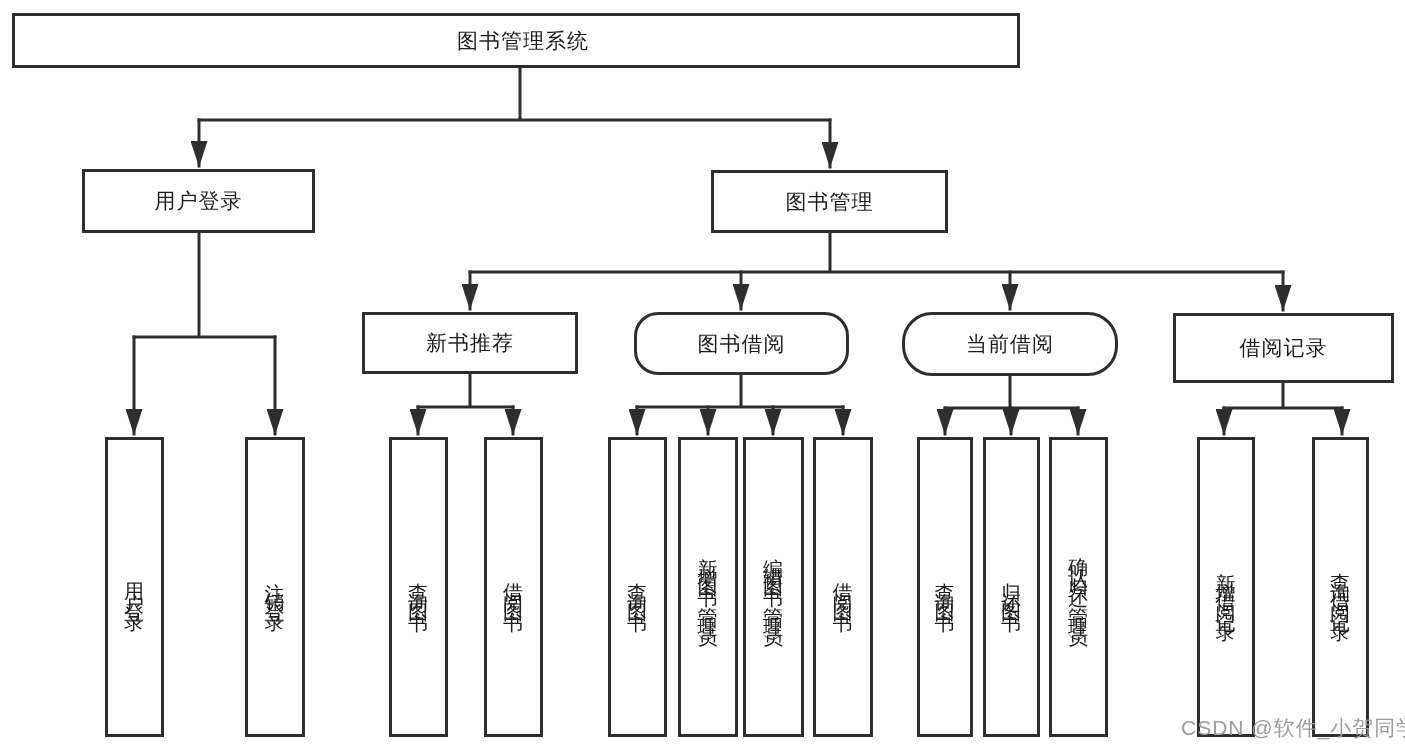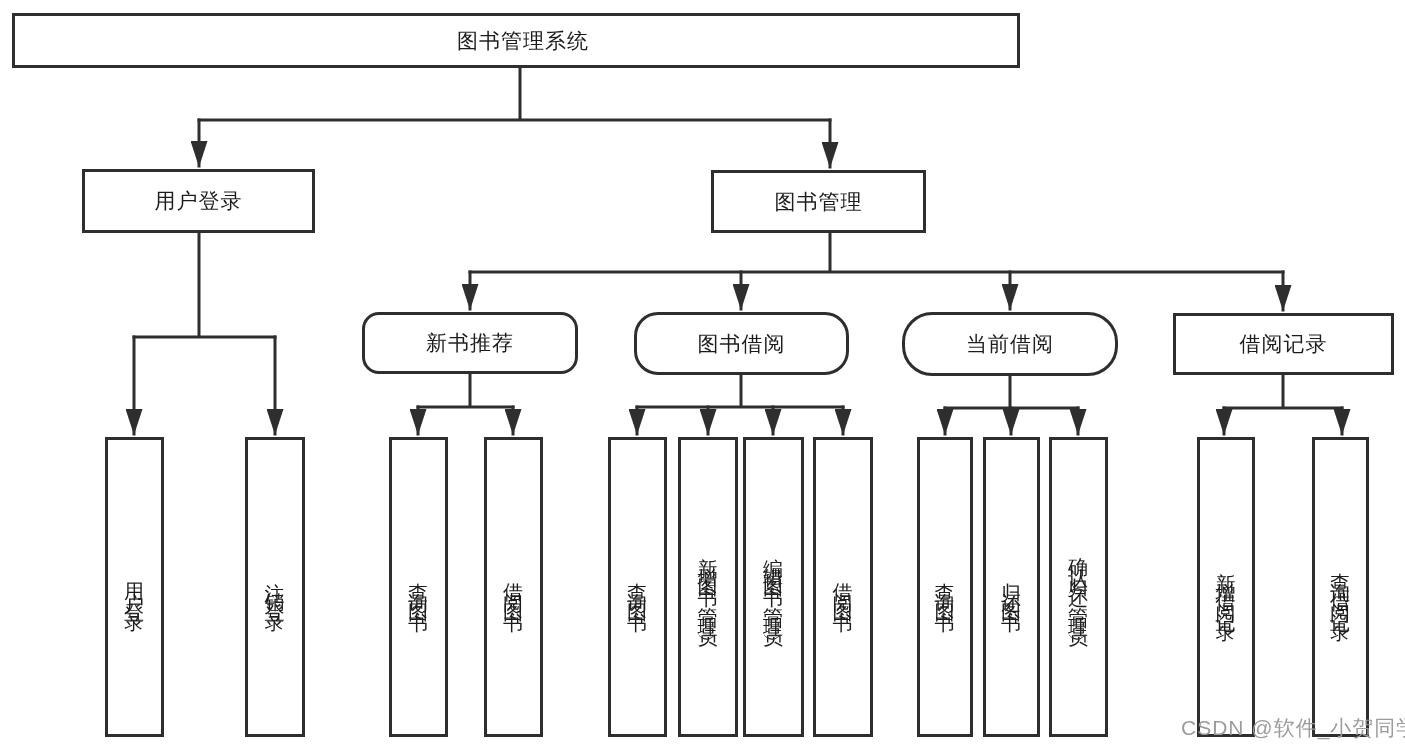--- a/index.html
+++ b/index.html
@@ -89,34 +89,34 @@
     </g>
   </svg>
 
   <div class="node h" style="left:12px;top:13px;width:1008px;height:55px;padding-left:14px;">
     <span>图书管理系统</span>
   </div>
 
   <div class="node h" style="left:82px;top:169px;width:233px;height:64px;">
     <span>用户登录</span>
   </div>
-  <div class="node h" style="left:711px;top:170px;width:215px;height:63px;font-family:Liberation Mono, monospace;">
+  <div class="node h" style="left:711px;top:170px;width:237px;height:63px;font-family:Liberation Mono, monospace;">
     <span>图书管理</span>
   </div>
 
-  <div class="node h" style="left:362px;top:312px;width:216px;height:62px;border-radius:17px;">
+  <div class="node h" style="left:362px;top:312px;width:216px;height:62px;">
     <span>新书推荐</span>
   </div>
   <div class="node h" style="left:634px;top:312px;width:215px;height:63px;border-radius:24px;">
     <span>图书借阅</span>
   </div>
   <div class="node h" style="left:902px;top:312px;width:216px;height:64px;border-radius:30px;">
     <span>当前借阅</span>
   </div>
-  <div class="node h" style="left:1173px;top:313px;width:221px;height:62px;">
+  <div class="node h" style="left:1173px;top:313px;width:221px;height:70px;">
     <span>借阅记录</span>
   </div>
 
   <div class="node leaf" style="left:105px;width:59px;">
     <span class="vtext">用户登录</span>
   </div>
   <div class="node leaf" style="left:245px;width:60px;">
     <span class="vtext">注销登录</span>
   </div>
 

